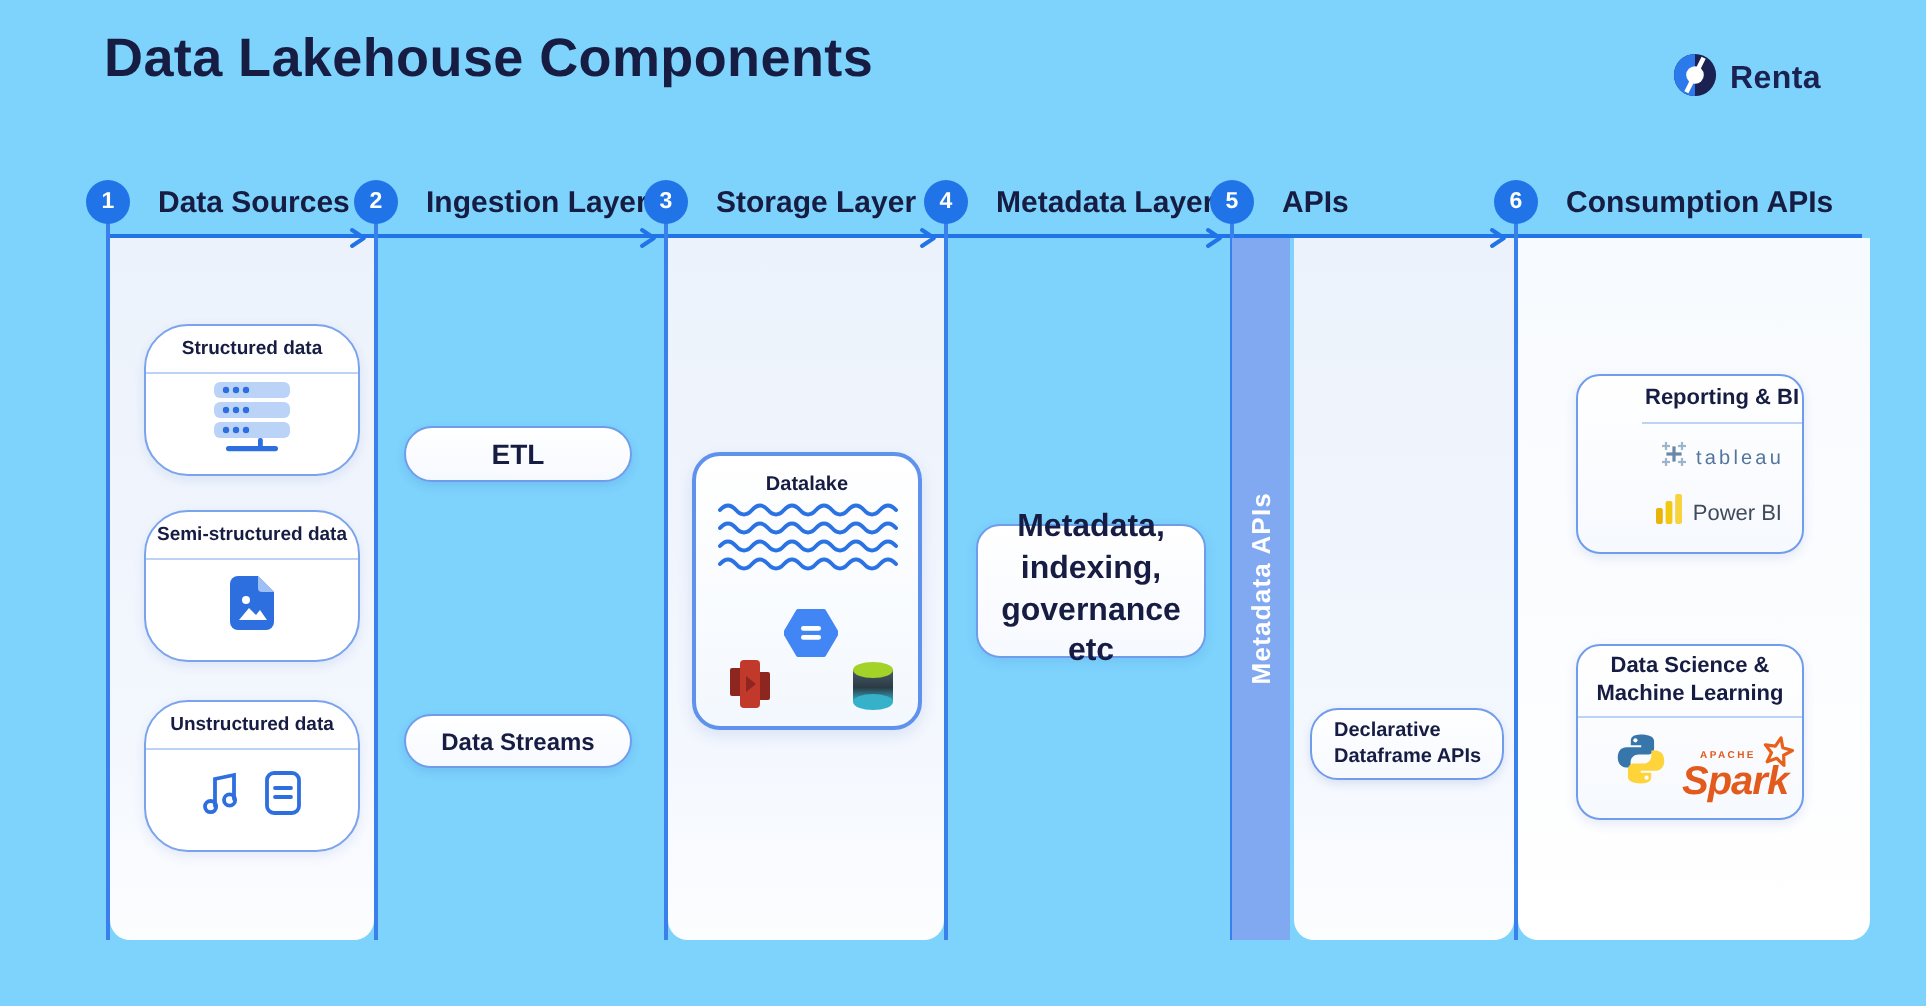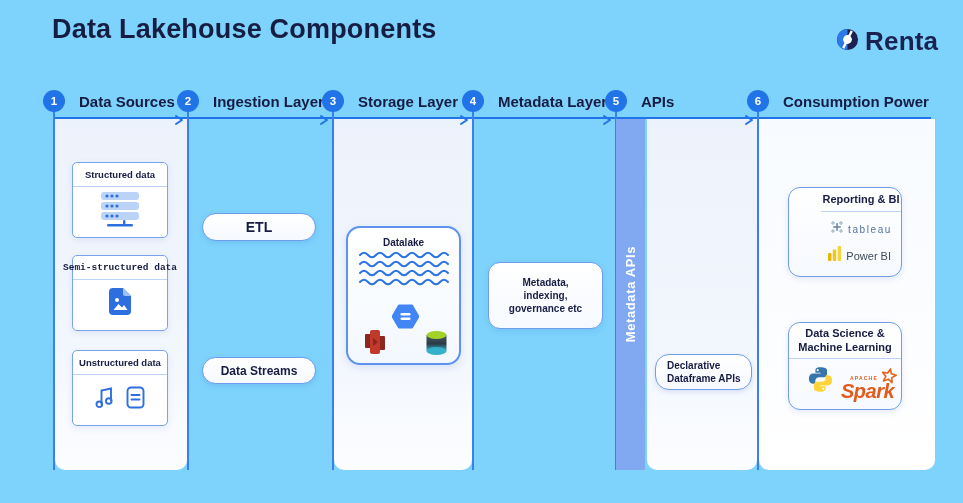--- a/index.html
+++ b/index.html
@@ -3,54 +3,54 @@
 <meta charset="utf-8">
 <style>
   html,body{margin:0;padding:0;background:#ffffff;}
   .canvas{
     position:relative;width:963px;height:503px;background:#7dd3fc;overflow:hidden;
     font-family:"Liberation Sans", sans-serif;color:#171c43;
   }
   .title{position:absolute;left:52px;top:14px;font-size:27px;font-weight:800;letter-spacing:.2px;color:#171c43;}
   
   .brand{position:absolute;left:836px;top:26px;display:flex;align-items:center;gap:6px;}
-  .brand-name{font-size:26px;font-weight:600;color:#1b2150;letter-spacing:.2px;}
+  .brand-name{font-size:16px;font-weight:600;color:#1b2150;letter-spacing:.2px;}
   
   .hline{position:absolute;left:54px;top:117px;width:877px;height:2px;background:#2173e8;}
   .vline{position:absolute;top:111px;height:359px;width:2px;background:#3a80ec;}
   .chev{position:absolute;top:112px;width:10px;height:12px;}
   .step{position:absolute;top:90px;display:flex;align-items:center;z-index:5;}
   .dot{width:22px;height:22px;border-radius:50%;background:#2173e8;color:#fff;display:flex;
        align-items:center;justify-content:center;font-size:11.5px;font-weight:bold;flex:0 0 22px;}
   .step-label{margin-left:14px;font-size:15px;font-weight:bold;color:#171c43;white-space:nowrap;}
   
   .panel{position:absolute;top:119px;height:351px;border-radius:0 0 10px 10px;
          background:linear-gradient(180deg,#ecf2fb 0%,#f3f7fe 70%,#fcfdff 100%);}
   .panel.faint{background:linear-gradient(180deg,#f7fafe 0%,#fcfdff 60%,#ffffff 100%);}
   .vbar{position:absolute;left:616px;top:119px;width:29px;height:351px;background:#81a9f2;
         display:flex;align-items:center;justify-content:center;z-index:4;}
   .vbar span{writing-mode:vertical-rl;transform:rotate(180deg);color:#ffffff;font-weight:bold;
         font-size:13px;letter-spacing:.6px;white-space:nowrap;}
   
-  .mini-card{position:absolute;width:96px;height:76px;background:#fff;border:1.5px solid #7aa3ee;
-        border-radius:5px;box-shadow:0 2px 6px rgba(40,80,180,.10);z-index:3;box-sizing:border-box;}
+  .mini-card{position:absolute;width:108px;height:76px;background:#fff;border:1.5px solid #7aa3ee;
+        border-radius:22px;box-shadow:0 2px 6px rgba(40,80,180,.10);z-index:3;box-sizing:border-box;}
   .mini-card .hd{height:23px;display:flex;align-items:center;justify-content:center;font-size:9.5px;
         font-weight:bold;color:#171c43;border-bottom:1px solid #bcd2f6;white-space:nowrap;}
   .mini-card .bd{height:48px;display:flex;align-items:center;justify-content:center;gap:12px;}
   .pill{position:absolute;border:1.5px solid #6f9ceb;border-radius:14px;
         background:linear-gradient(180deg,#ffffff,#f6f9ff);display:flex;align-items:center;justify-content:center;
         font-weight:bold;color:#171c43;box-shadow:0 2px 5px rgba(40,80,180,.14);z-index:3;box-sizing:border-box;}
   .pre{white-space:pre-line;}
   .lake-card{position:absolute;left:346px;top:226px;width:115px;height:139px;border:2px solid #5e92ec;
         border-radius:14px;background:linear-gradient(180deg,#ffffff,#f3f8fe);z-index:3;
         box-shadow:0 3px 8px rgba(40,80,180,.12);box-sizing:border-box;}
   .lake-title{text-align:center;margin-top:9px;font-size:10px;font-weight:bold;color:#171c43;}
   .meta-card{position:absolute;left:488px;top:262px;width:115px;height:67px;border:1.5px solid #6f9ceb;
         border-radius:12px;background:linear-gradient(180deg,#ffffff,#f6f9ff);display:flex;align-items:center;
-        justify-content:center;text-align:center;font-size:10px;font-weight:bold;color:#171c43;line-height:1.3;
+        justify-content:center;text-align:center;font-size:16px;font-weight:bold;color:#171c43;line-height:1.3;
         box-shadow:0 2px 6px rgba(40,80,180,.12);z-index:3;box-sizing:border-box;}
   .big-card{position:absolute;width:114px;background:linear-gradient(180deg,#ffffff,#f6f9fe);
         border:1.5px solid #6f9ceb;border-radius:12px;box-shadow:0 2px 6px rgba(40,80,180,.12);
         z-index:3;box-sizing:border-box;}
   .big-card .hd{display:flex;align-items:center;justify-content:center;font-size:11px;font-weight:bold;
         color:#171c43;border-bottom:1px solid #bcd2f6;text-align:center;line-height:1.2;}
   .logo-row{display:flex;align-items:center;}
   .tableau-text{font-size:10px;letter-spacing:1.6px;color:#53759e;margin-left:4px;}
   .powerbi-text{font-size:11px;color:#3f4a5a;margin-left:5px;}
   .spark-wrap{position:absolute;right:8px;top:52px;width:52px;text-align:center;}
@@ -121,21 +121,21 @@
   <div class="step" style="left:462px;">
     <span class="dot">4</span>
     <span class="step-label">Metadata Layer</span>
   </div>
   <div class="step" style="left:605px;">
     <span class="dot">5</span>
     <span class="step-label">APIs</span>
   </div>
   <div class="step" style="left:747px;">
     <span class="dot">6</span>
-    <span class="step-label">Consumption Power</span>
+    <span class="step-label">Consumption APIs</span>
   </div>
 
   <div class="mini-card" style="left:72px;top:162px;">
     <div class="hd">Structured data</div>
     <div class="bd">
       <span>
         <svg width="48" height="37" viewBox="0 0 48 37">
           <rect x="5" y="1" width="38" height="8" rx="3" fill="#bcd3f8"></rect>
           <rect x="5" y="11" width="38" height="8" rx="3" fill="#bcd3f8"></rect>
           <rect x="5" y="21" width="38" height="8" rx="3" fill="#bcd3f8"></rect>
@@ -150,21 +150,21 @@
               <circle cx="16" cy="25" r="1.6"></circle>
               <circle cx="21" cy="25" r="1.6"></circle>
             <rect x="27" y="29" width="2.4" height="5" rx="1"></rect>
             <rect x="11" y="33" width="26" height="2.6" rx="1.3"></rect>
           </g>
         </svg>
       </span>
     </div>
   </div>
 
-  <div class="mini-card" style="left:72px;top:255px;font-family:Liberation Mono, monospace;">
+  <div class="mini-card" style="left:72px;top:255px;">
     <div class="hd">Semi-structured data</div>
     <div class="bd">
       <span>
         <svg width="23" height="27" viewBox="0 0 23 27">
           <path d="M4 0 h10 l8 8 v15 a4 4 0 0 1 -4 4 h-14 a4 4 0 0 1 -4 -4 v-19 a4 4 0 0 1 4 -4 z" fill="#2e6fe0"></path>
           <path d="M14 0 l8 8 h-6 a2 2 0 0 1 -2 -2 z" fill="#9fc0f5"></path>
           <circle cx="8" cy="12" r="2" fill="#ffffff"></circle>
           <path d="M4.5 22 l5 -6 3.5 3.5 2 -2.5 3.5 5 z" fill="#ffffff"></path>
         </svg>
       </span>

